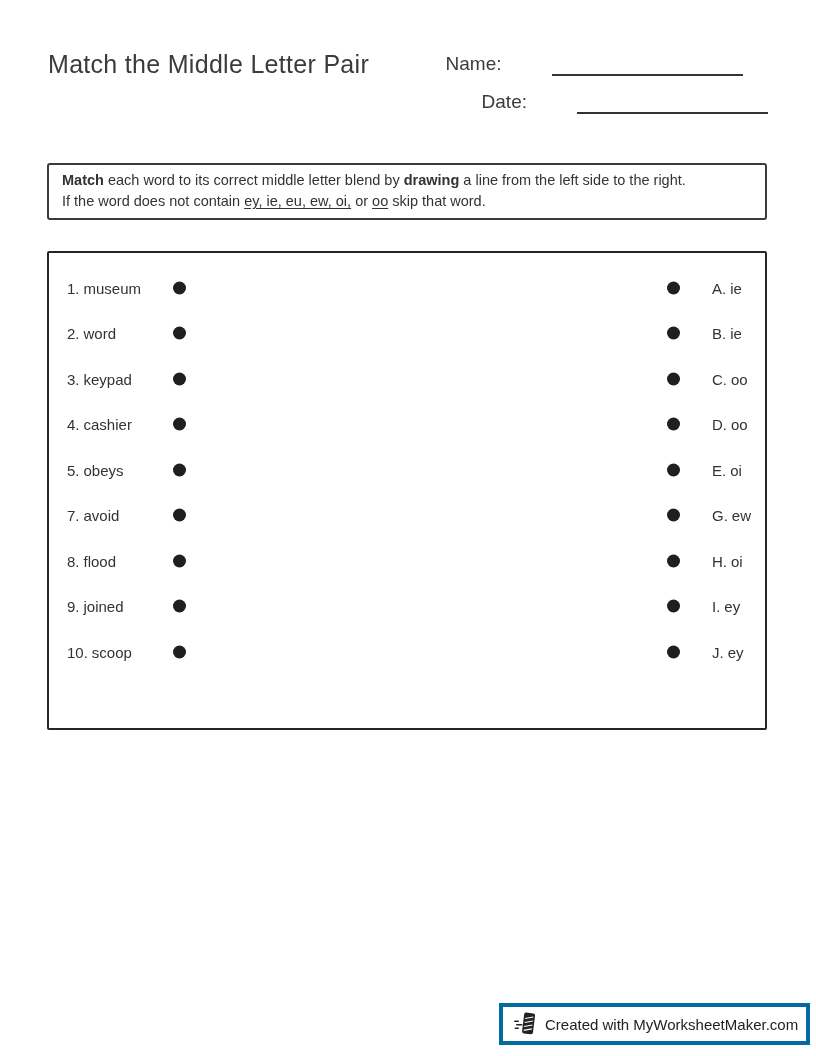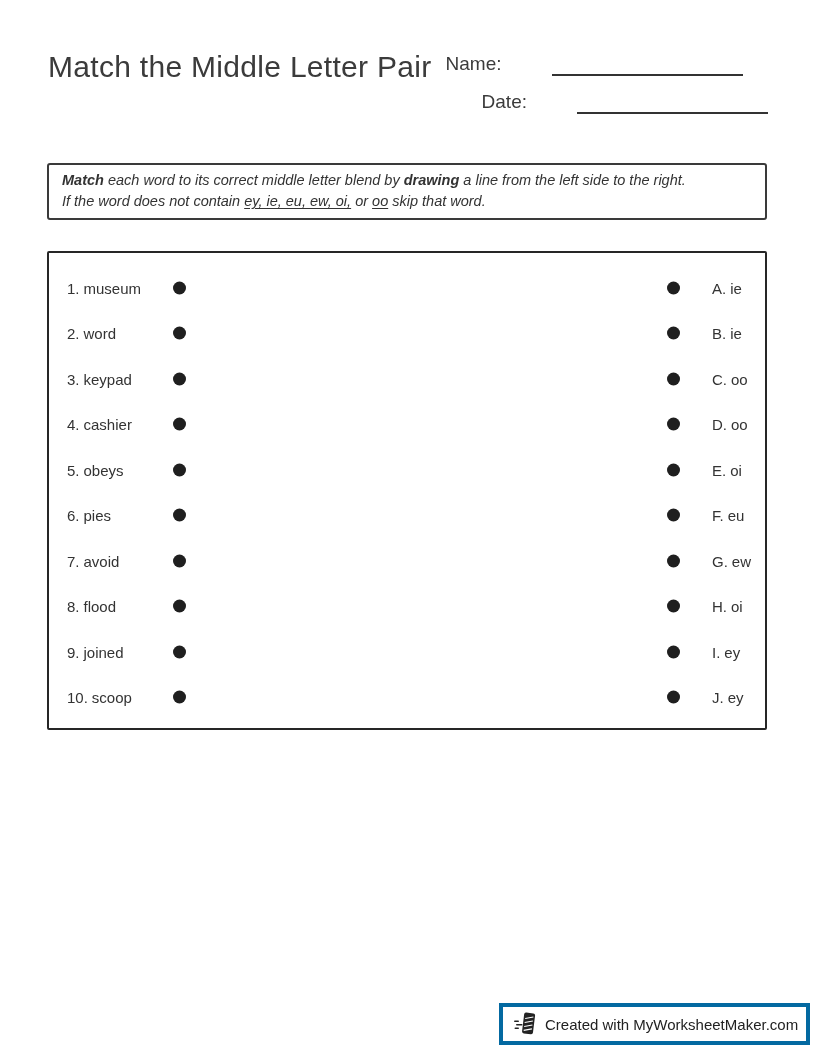--- a/index.html
+++ b/index.html
@@ -9,38 +9,38 @@
     font-family: "Liberation Sans", "DejaVu Sans", sans-serif;
     color: #333333;
     position: relative;
     overflow: hidden;
   }
   .page { position: relative; width: 816px; height: 1056px; background: #ffffff; }
 
   
   .title {
     position: absolute; left: 48px; top: 50px;
-    font-size: 30px; font-weight: 400; color: #3b3b3b;
+    font-size: 25px; font-weight: 400; color: #3b3b3b;
     letter-spacing: 0.3px; white-space: nowrap;
   }
   .name-date { position: absolute; top: 51px; right: 48px; }
   .nd-row { display: flex; align-items: center; height: 26px; gap: 44px; }
   .nd-row + .nd-row { margin-top: 12px; margin-left: 36px; }
   .nd-label { font-size: 19px; color: #3b3b3b; line-height: 26px; }
   .nd-line {
     width: 191px; height: 24px; margin-left: 6px;
     border-bottom: 2px solid #333333;
   }
 
   
   .instructions {
     position: absolute; left: 47px; top: 163px; width: 720px; min-height: 55px;
     border: 2px solid #3a3a3a; border-radius: 3px;
     padding: 5px 13px 6px 13px;
-    font-size: 14.5px; line-height: 21px; color: #333333; font-style: italic;
+    font-size: 14.5px; line-height: 21px; color: #333333;
   }
   .instructions b { font-weight: 700; }
   .uline { text-decoration: underline; text-underline-offset: 2px; }
 
   
   .match-box {
     position: absolute; left: 47px; top: 251px; width: 720px; height: 479px;
     border: 2px solid #262626; border-radius: 2px;
     padding-top: 12px;
   }
@@ -126,26 +126,20 @@
       <span class="option"><span class="letter">D.</span><span>oo</span></span>
     </div>
 
     <div class="match-row">
       <span class="num-word"><span class="num">5.</span><span>obeys</span></span>
       <span class="dot dot-left"></span>
       <span class="dot dot-right"></span>
       <span class="option"><span class="letter">E.</span><span>oi</span></span>
     </div>
 
-    <div class="match-row">
-      <span class="num-word"><span class="num">6.</span><span>pies</span></span>
-      <span class="dot dot-left"></span>
-      <span class="dot dot-right"></span>
-      <span class="option"><span class="letter">F.</span><span>eu</span></span>
-    </div>
 
     <div class="match-row">
       <span class="num-word"><span class="num">7.</span><span>avoid</span></span>
       <span class="dot dot-left"></span>
       <span class="dot dot-right"></span>
       <span class="option"><span class="letter">G.</span><span>ew</span></span>
     </div>
 
     <div class="match-row">
       <span class="num-word"><span class="num">8.</span><span>flood</span></span>

